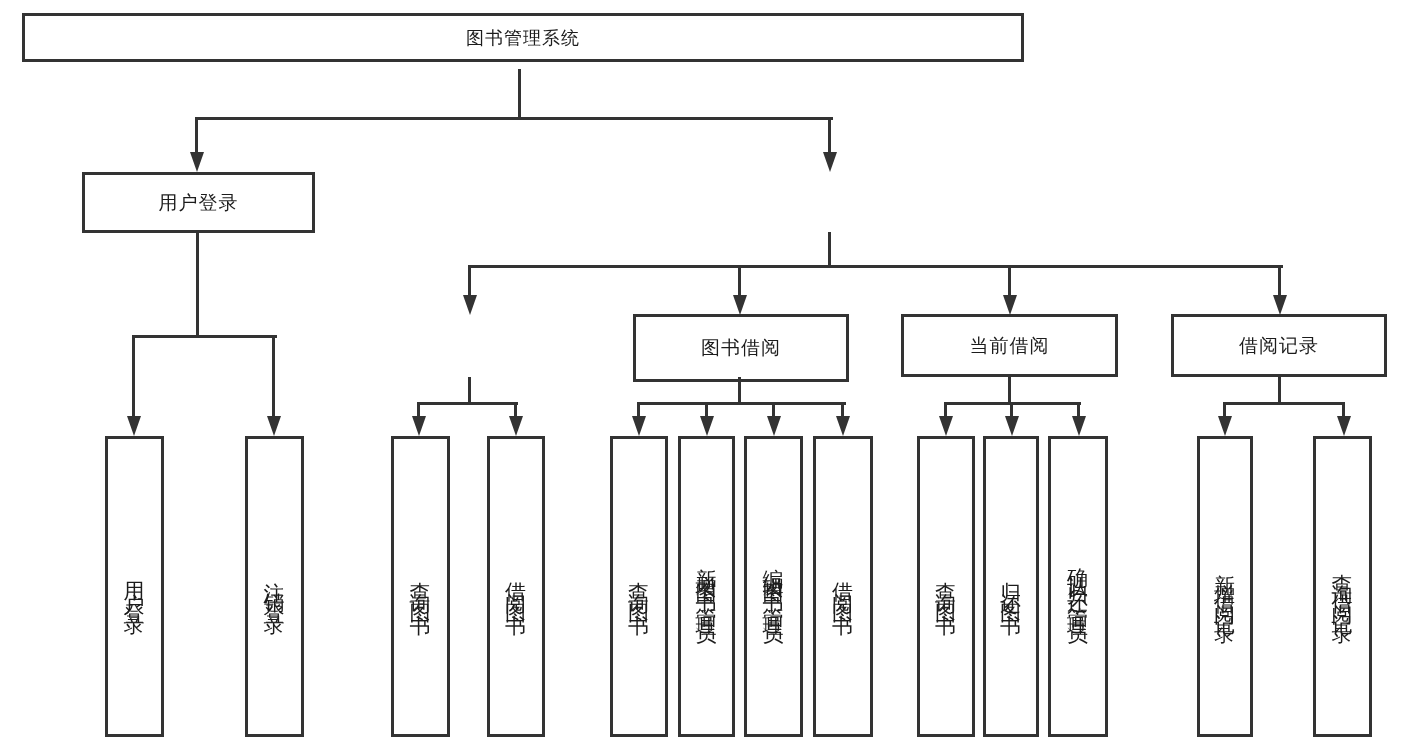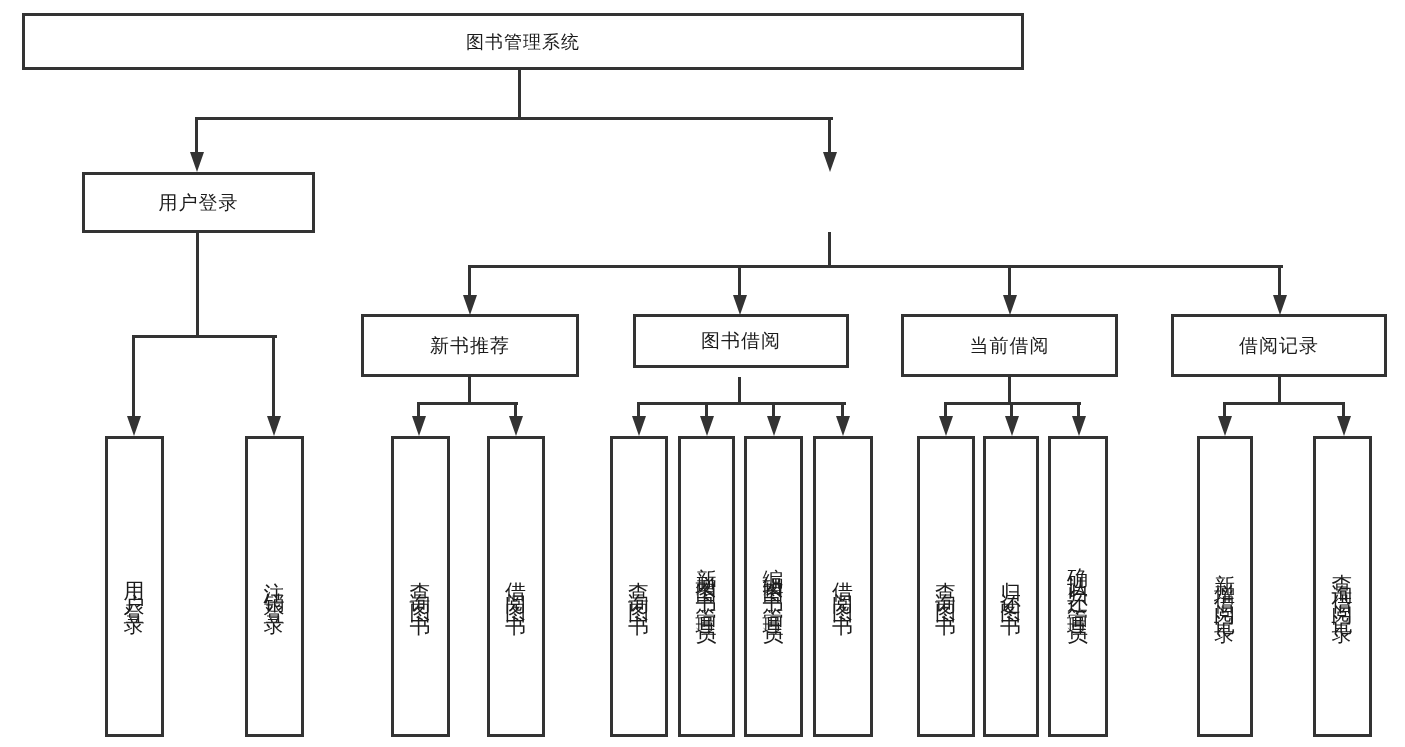--- a/index.html
+++ b/index.html
@@ -28,28 +28,27 @@
     position:absolute;left:1183px;top:714px;width:215px;
     font-size:18px;color:#a9a9a9;white-space:nowrap;
     text-shadow:0 0 2px #ffffff;z-index:5;
   }
 </style>
 </head>
 <body>
 
 <div class="canvas">
 
-  <div class="box hbox" style="left:22px;top:13px;width:1002px;height:57px;font-size:18px;">图书管理系统</div>
+  <div class="box hbox" style="left:22px;top:13px;width:1002px;height:49px;font-size:18px;">图书管理系统</div>
 
   <div class="box hbox" style="left:82px;top:172px;width:233px;height:61px;">用户登录</div>
 
 
-  <div class="box hbox" style="left:361px;top:314px;width:218px;height:63px;">新书推荐</div>
 
-  <div class="box hbox" style="left:633px;top:314px;width:216px;height:54px;">图书借阅</div>
+  <div class="box hbox" style="left:633px;top:314px;width:216px;height:68px;">图书借阅</div>
 
   <div class="box hbox" style="left:901px;top:314px;width:217px;height:63px;">当前借阅</div>
 
   <div class="box hbox" style="left:1171px;top:314px;width:216px;height:63px;">借阅记录</div>
 
   <div class="box vbox" style="left:105px;top:436px;width:59px;height:301px;">用户登录</div>
   <div class="box vbox" style="left:245px;top:436px;width:59px;height:301px;">注销登录</div>
 
   <div class="box vbox" style="left:391px;top:436px;width:59px;height:301px;">查询图书</div>
   <div class="box vbox" style="left:487px;top:436px;width:58px;height:301px;">借阅图书</div>

